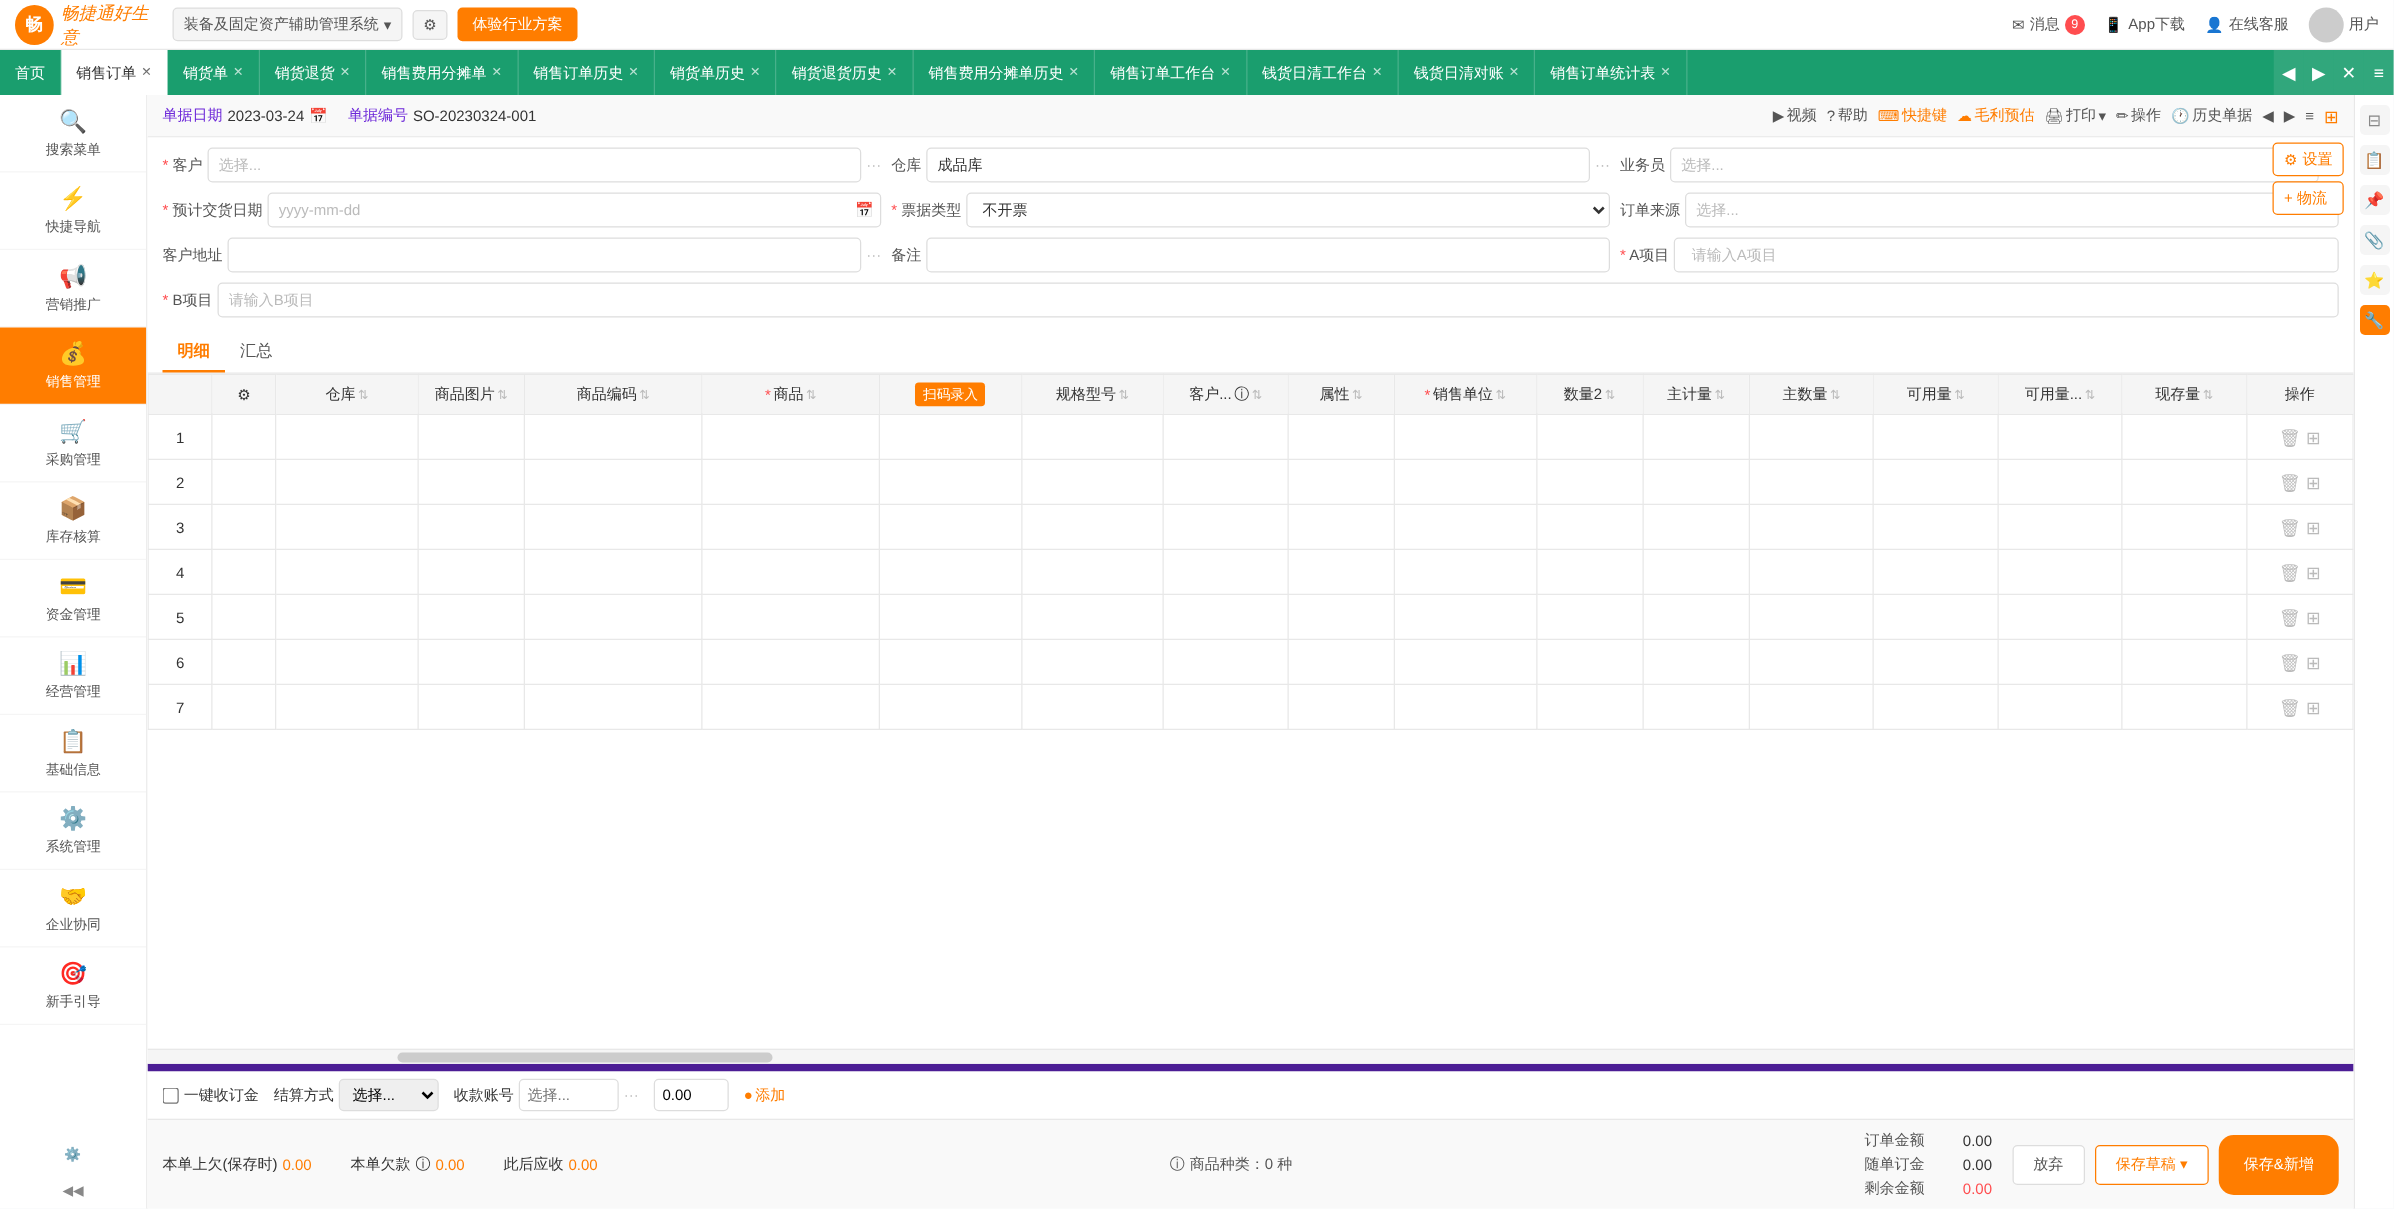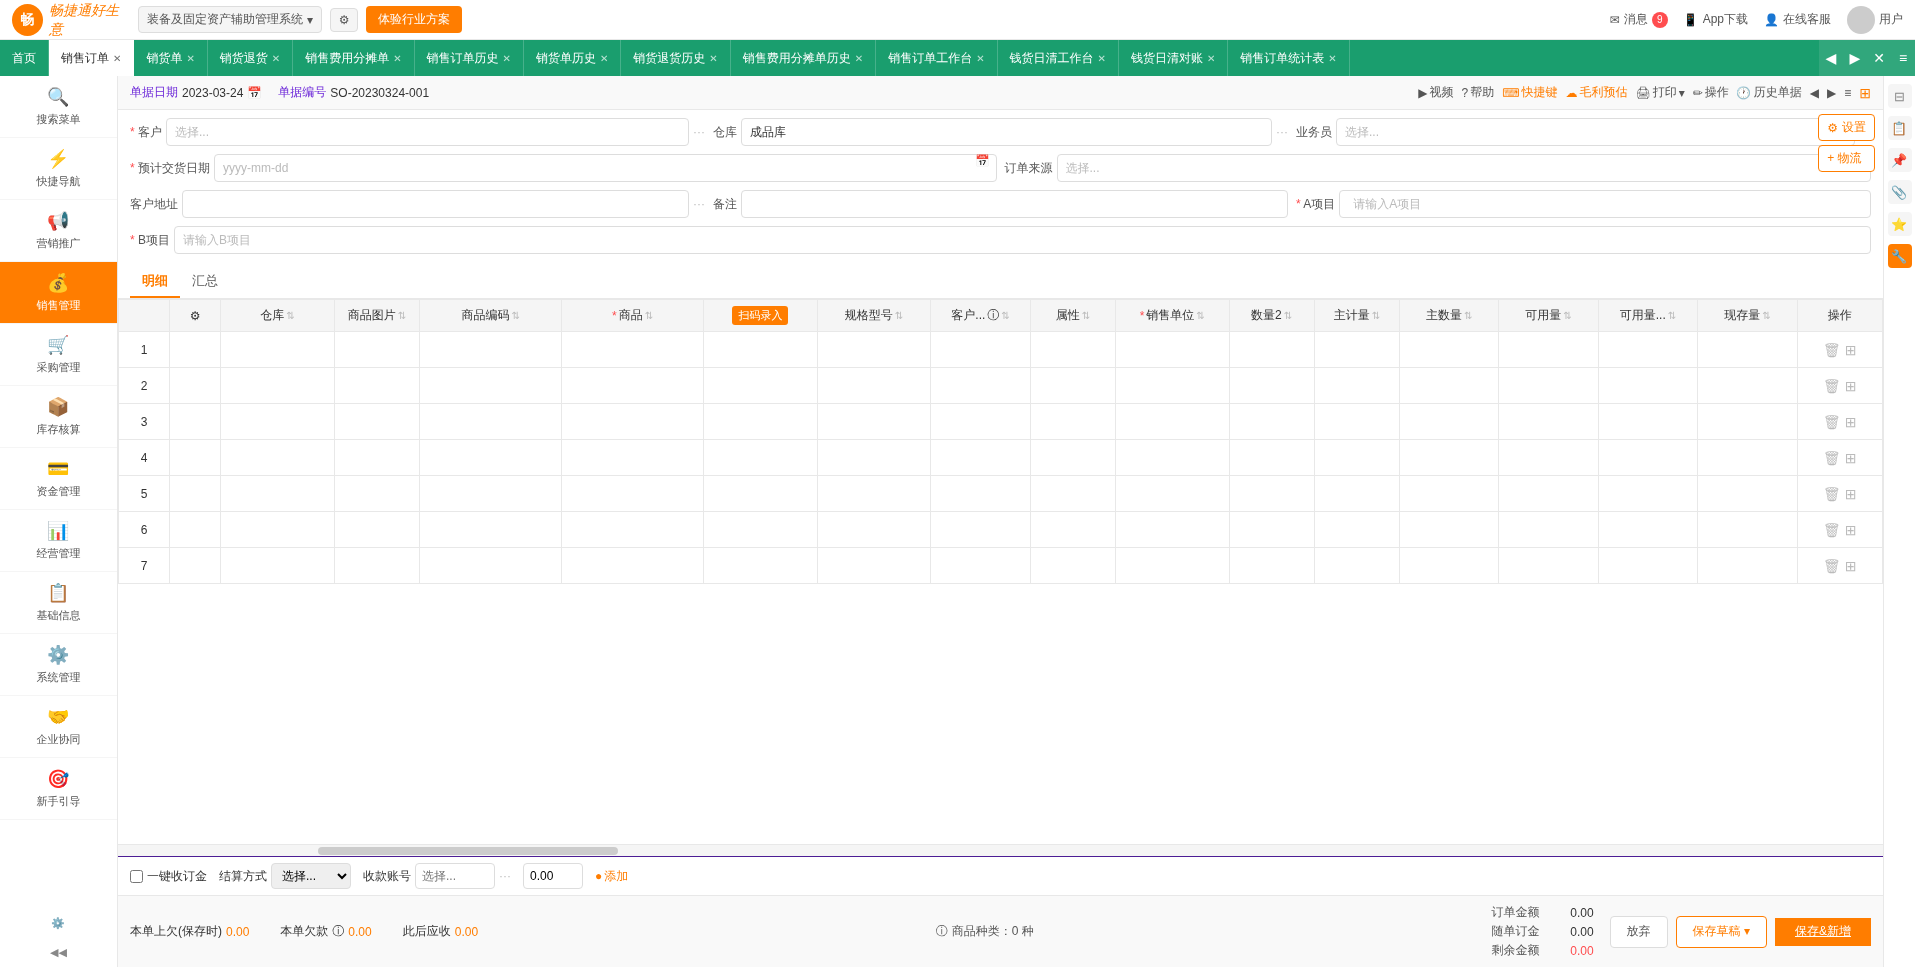--- a/index.html
+++ b/index.html
@@ -139,21 +139,21 @@
       border-radius: 4px;
       padding: 0 8px;
       font-size: 12px;
       color: #333;
       background: #fff;
       outline: none;
       min-width: 80px;
     }
     .field-input::placeholder { color: #bbb; }
     .field-dots { color: #bbb; cursor: pointer; }
-    .date-input-wrap { display: flex; align-items: flex-start; position: relative; flex: 1; }
+    .date-input-wrap { display: flex; align-items: center; position: relative; flex: 1; }
     .date-input-wrap input { flex: 1; }
     .cal-icon { position: absolute; right: 6px; color: #bbb; }
 
     
     .detail-tabs { display: flex; align-items: center; padding: 0 12px; border-bottom: 1px solid #e8e8e8; }
     .detail-tab { padding: 6px 12px; cursor: pointer; font-size: 13px; color: #555; border-bottom: 2px solid transparent; }
     .detail-tab.active { color: #ff7d00; border-bottom-color: #ff7d00; font-weight: bold; }
 
     
     .data-table-wrap { flex: 1; overflow: auto; }
@@ -202,21 +202,21 @@
     .subtotal-label { color: #888; font-size: 12px; }
     .subtotal-val { color: #ff7d00; }
 
     
     .scroll-bar-wrap { height: 12px; background: #f5f5f5; border-top: 1px solid #e8e8e8; position: relative; }
     .scroll-bar-inner { width: 300px; height: 8px; background: #ccc; border-radius: 4px; position: absolute; left: 200px; top: 2px; }
 
     
     .bottom-bar {
       padding: 6px 12px;
-      border-top: 1px solid #4c1d95;
+      border-top: 6px solid #4c1d95;
       display: flex;
       align-items: center;
       gap: 12px;
       background: #fff;
     }
     .checkbox-wrap { display: flex; align-items: center; gap: 4px; }
     .bottom-field { display: flex; align-items: center; gap: 4px; }
     .bottom-input {
       width: 80px;
       height: 26px;
@@ -246,22 +246,22 @@
     .order-summary-val.highlight { color: #ff4d4f; }
     .btn-discard {
       height: 32px; padding: 0 16px; border: 1px solid #ddd; background: #fff;
       border-radius: 4px; cursor: pointer; font-size: 12px; color: #555;
     }
     .btn-save-draft {
       height: 32px; padding: 0 16px; border: 1px solid #ff7d00; background: #fff;
       border-radius: 4px; cursor: pointer; font-size: 12px; color: #ff7d00;
     }
     .btn-save-new {
-      height: 28px; padding: 0 20px; border: none; background: #ff7d00;
-      border-radius: 0; cursor: pointer; font-size: 12px; color: #fff; text-decoration: underline;
+      height: 48px; padding: 0 20px; border: none; background: #ff7d00;
+      border-radius: 12px; cursor: pointer; font-size: 12px; color: #fff;
     }
 
     
     .right-sidebar {
       width: 32px;
       background: #fff;
       border-left: 1px solid #e8e8e8;
       display: flex;
       flex-direction: column;
       align-items: center;
@@ -520,20 +520,28 @@
 
       <div class="form-row">
         <div class="field-group">
           <span class="field-label required">预计交货日期</span>
           <div class="date-input-wrap">
             <input class="field-input" type="text" placeholder="yyyy-mm-dd" style="min-width: 180px;">
             <span class="cal-icon">📅</span>
           </div>
         </div>
         <div class="field-group">
+          <span class="field-label required">票据类型</span>
+          <select class="field-input" style="min-width:120px;">
+            <option>不开票</option>
+            <option>专票</option>
+            <option>普票</option>
+          </select>
+        </div>
+        <div class="field-group">
           <span class="field-label">订单来源</span>
           <input class="field-input" type="text" placeholder="选择..." style="min-width: 180px;">
         </div>
       </div>
 
       <div class="form-row">
         <div class="field-group">
           <span class="field-label">客户地址</span>
           <input class="field-input" type="text" style="min-width: 300px;">
           <span class="field-dots">···</span>

